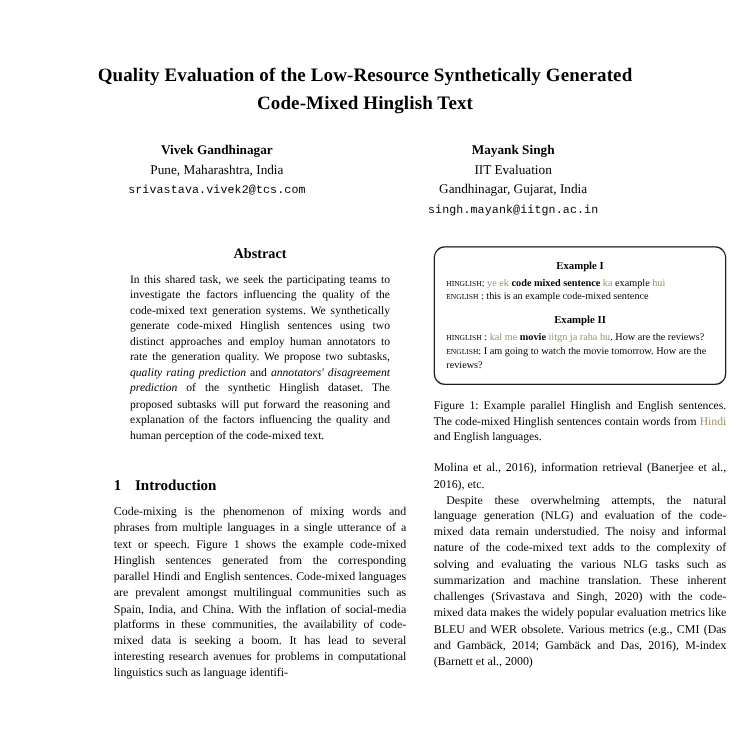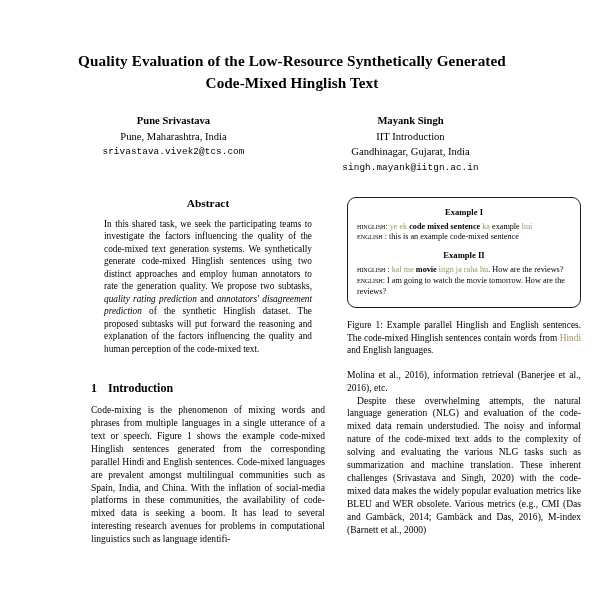--- a/index.html
+++ b/index.html
@@ -159,27 +159,27 @@
 
 <div class="page">
 
   <h1 class="title">
     <span class="title-line">Quality Evaluation of the Low-Resource Synthetically Generated</span>
     <span class="title-line">Code-Mixed Hinglish Text</span>
   </h1>
 
   <div class="authors">
     <div class="author-col">
-      <span class="author-name">Pune Srivastava</span>
+      <span class="author-name">Vivek Gandhinagar</span>
       <span class="author-loc">Pune, Maharashtra, India</span>
       <span class="author-email">srivastava.vivek2@tcs.com</span>
     </div>
     <div class="author-col">
       <span class="author-name">Mayank Singh</span>
-      <span class="author-aff">IIT Introduction</span>
+      <span class="author-aff">IIT Evaluation</span>
       <span class="author-loc">Gandhinagar, Gujarat, India</span>
       <span class="author-email">singh.mayank@iitgn.ac.in</span>
     </div>
   </div>
 
   <div class="columns">
 
     <div class="col">
 
       <div class="abstract-heading">Abstract</div>

